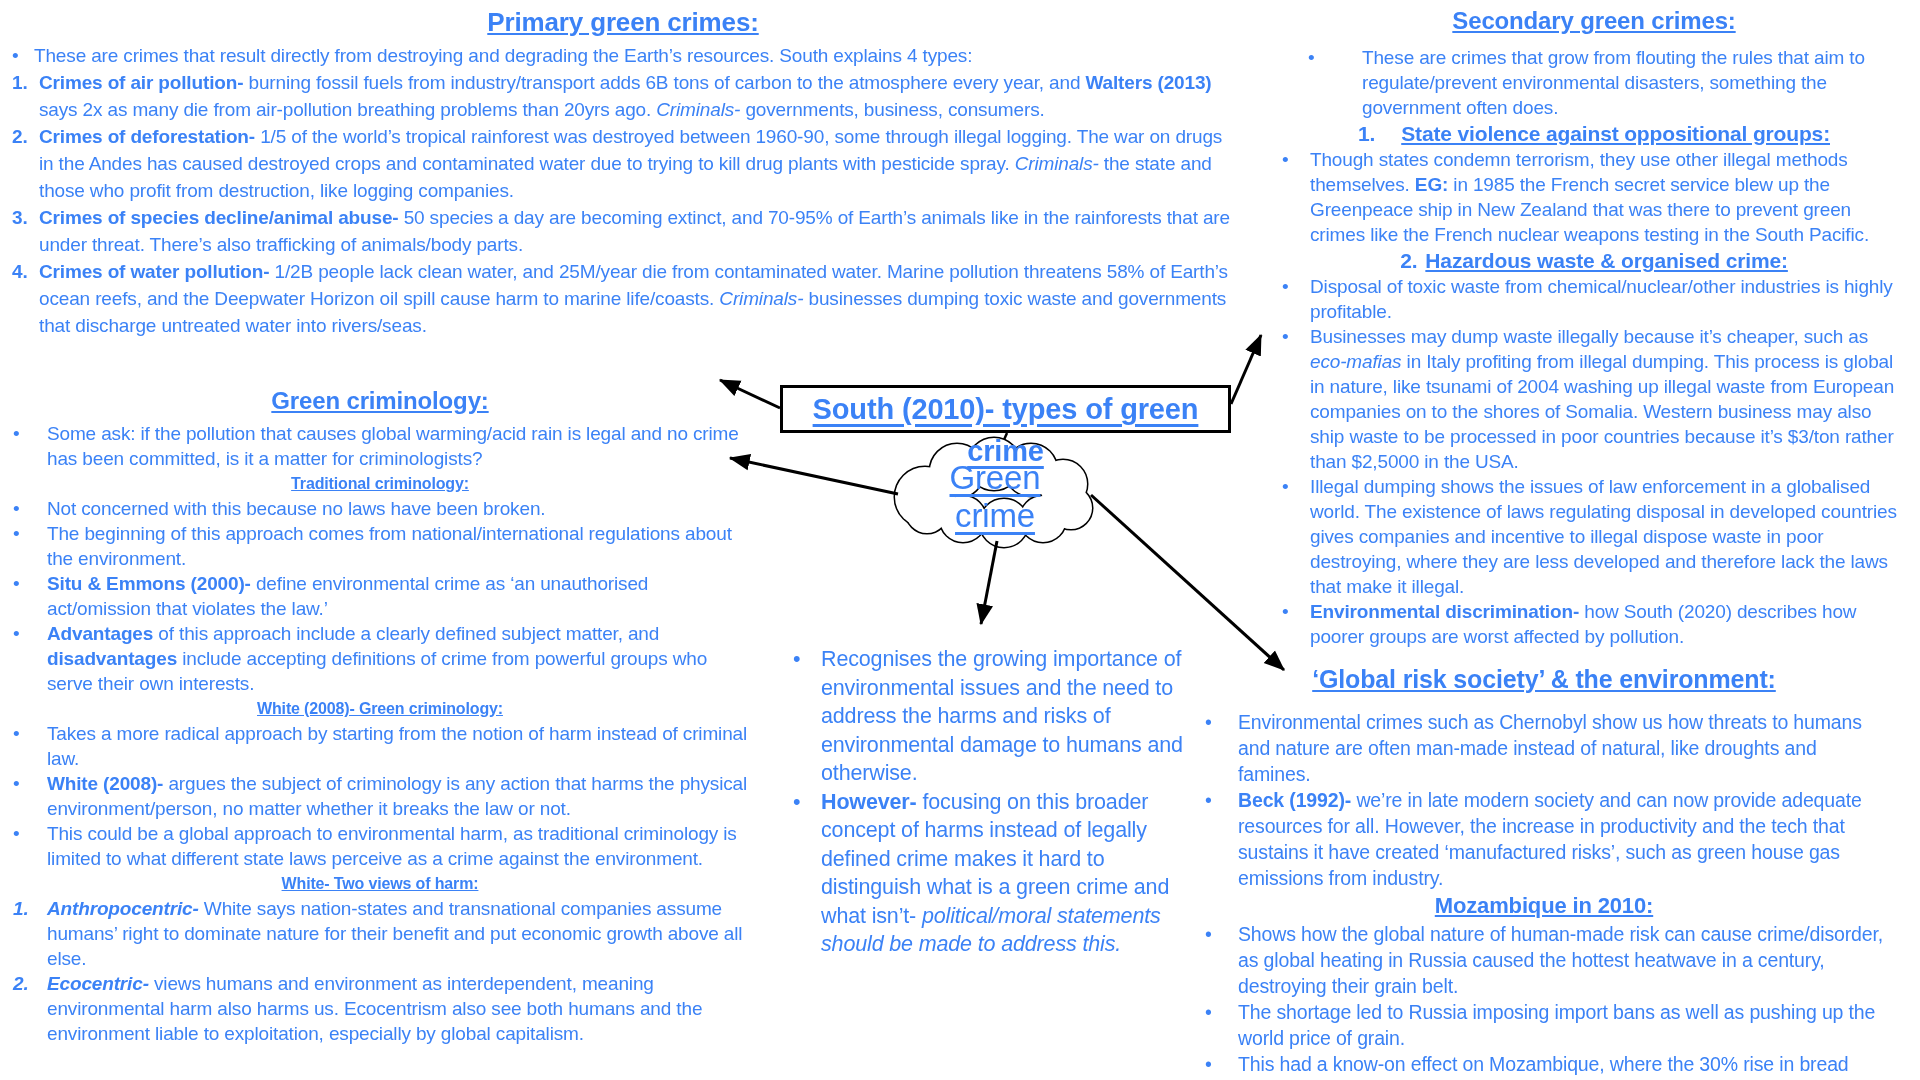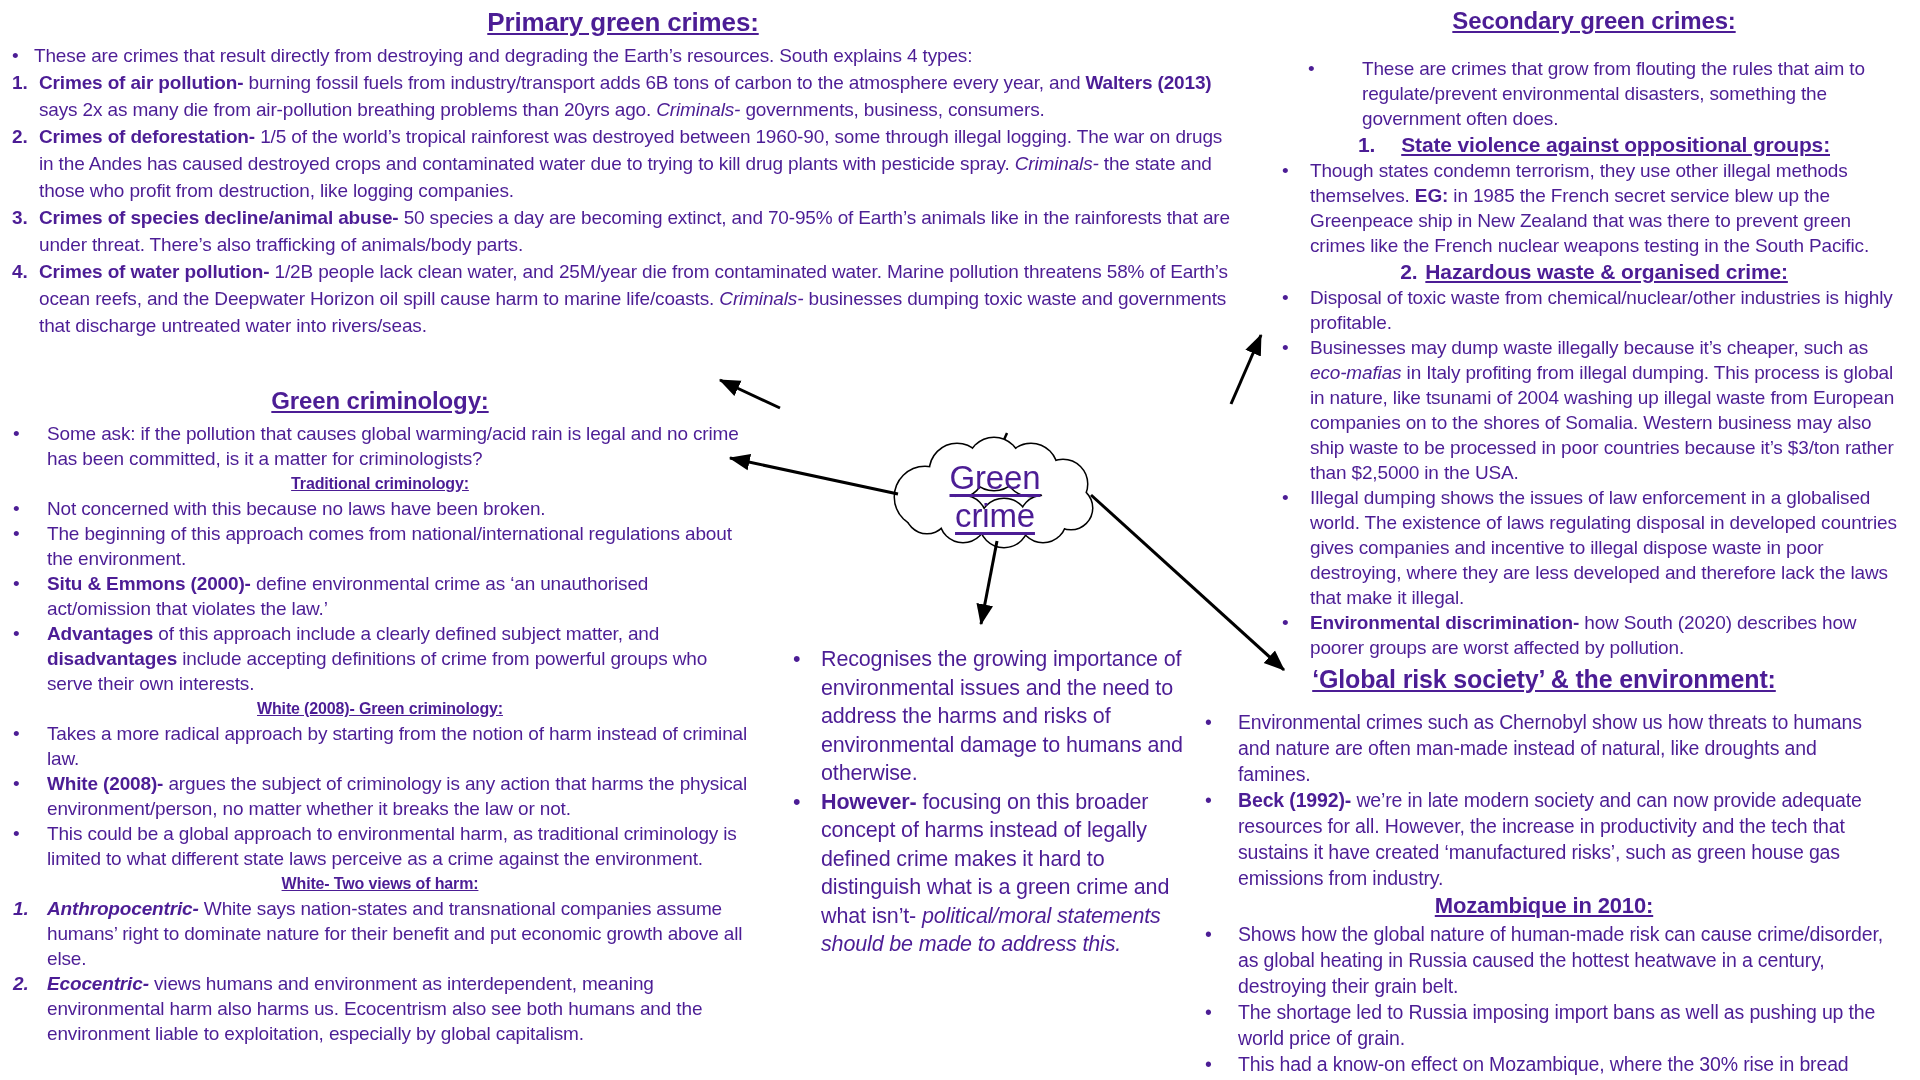--- a/index.html
+++ b/index.html
@@ -1,17 +1,17 @@
 <!DOCTYPE html>
 <html><head>
 <meta charset="utf-8">
 <style>
   html,body{margin:0;padding:0;background:#fff;}
   #canvas{position:relative;width:1920px;height:1080px;background:#ffffff;overflow:hidden;
-          font-family:"Liberation Sans",sans-serif;color:#4c1d95;letter-spacing:-0.15px;}
+          font-family:"Liberation Sans",sans-serif;color:#3b82f6;letter-spacing:-0.15px;}
   #diagram-svg{position:absolute;left:0;top:0;z-index:1;}
   .sec{position:absolute;z-index:2;}
   h2{margin:0 0 6px 0;text-align:center;text-decoration:underline;font-weight:bold;}
   .li{display:flex;align-items:flex-start;}
   .mk{flex:0 0 auto;text-align:left;}
   .tx{flex:1 1 auto;}
   .sub{text-align:center;font-weight:bold;text-decoration:underline;}
   .subwrap{text-align:center;}
   .subn{font-weight:bold;display:inline-block;}
   .gap-wide{margin-right:26px;}
@@ -42,21 +42,21 @@
   #cloud-label{left:905px;top:459px;width:180px;text-align:center;font-size:33px;font-weight:normal;line-height:38px;}
   #cloud-label div{text-decoration:underline;text-decoration-thickness:3px;text-underline-offset:5px;}
 
   
   #eval{left:790px;top:645px;width:420px;font-size:21.5px;line-height:28.5px;}
   #eval h2{font-size:26px;line-height:32px;margin-bottom:4px;}
   #eval .mk{width:28px;padding-left:3px;}
 
   
   #secondary{left:1280px;top:6px;width:628px;font-size:19px;line-height:25px;}
-  #secondary h2{font-size:24px;line-height:30px;margin-bottom:20px;}
+  #secondary h2{font-size:24px;line-height:30px;margin-bottom:9px;}
   #secondary .mk{width:28px;padding-left:2px;}
   #secondary .li.indented .mk{padding-left:28px;width:54px;}
   #secondary .subwrap{font-size:21px;line-height:27px;}
 
   
   #global{left:1200px;top:664px;width:688px;font-size:19.5px;line-height:26px;}
   #global h2{font-size:25px;line-height:31px;margin-bottom:14px;}
   #global .mk{width:33px;padding-left:5px;}
   #global .sub{font-size:22px;line-height:28px;margin:1px 0;}
 </style>
@@ -170,20 +170,23 @@
     <div class="li num">
       <span class="mk">1.</span>
       <span class="tx"><span class="b i">Anthropocentric- </span><span>White says nation-states and transnational companies assume humans’ right to dominate nature for their benefit and put economic growth above all else.</span></span>
     </div>
     <div class="li num">
       <span class="mk">2.</span>
       <span class="tx"><span class="b i">Ecocentric- </span><span>views humans and environment as interdependent, meaning environmental harm also harms us. Ecocentrism also see both humans and the environment liable to exploitation, especially by global capitalism.</span></span>
     </div>
   </div>
 
+  <div id="south-box" class="sec">
+    <span>South (2010)- types of green crime</span>
+  </div>
   <div id="cloud-label" class="sec">
     <div>Green</div>
     <div>crime</div>
   </div>
 
   <div id="eval" class="sec">
     <div class="li">
       <span class="mk">•</span>
       <span class="tx"><span>Recognises the growing importance of environmental issues and the need to address the harms and risks of environmental damage to humans and otherwise.</span></span>
     </div>

